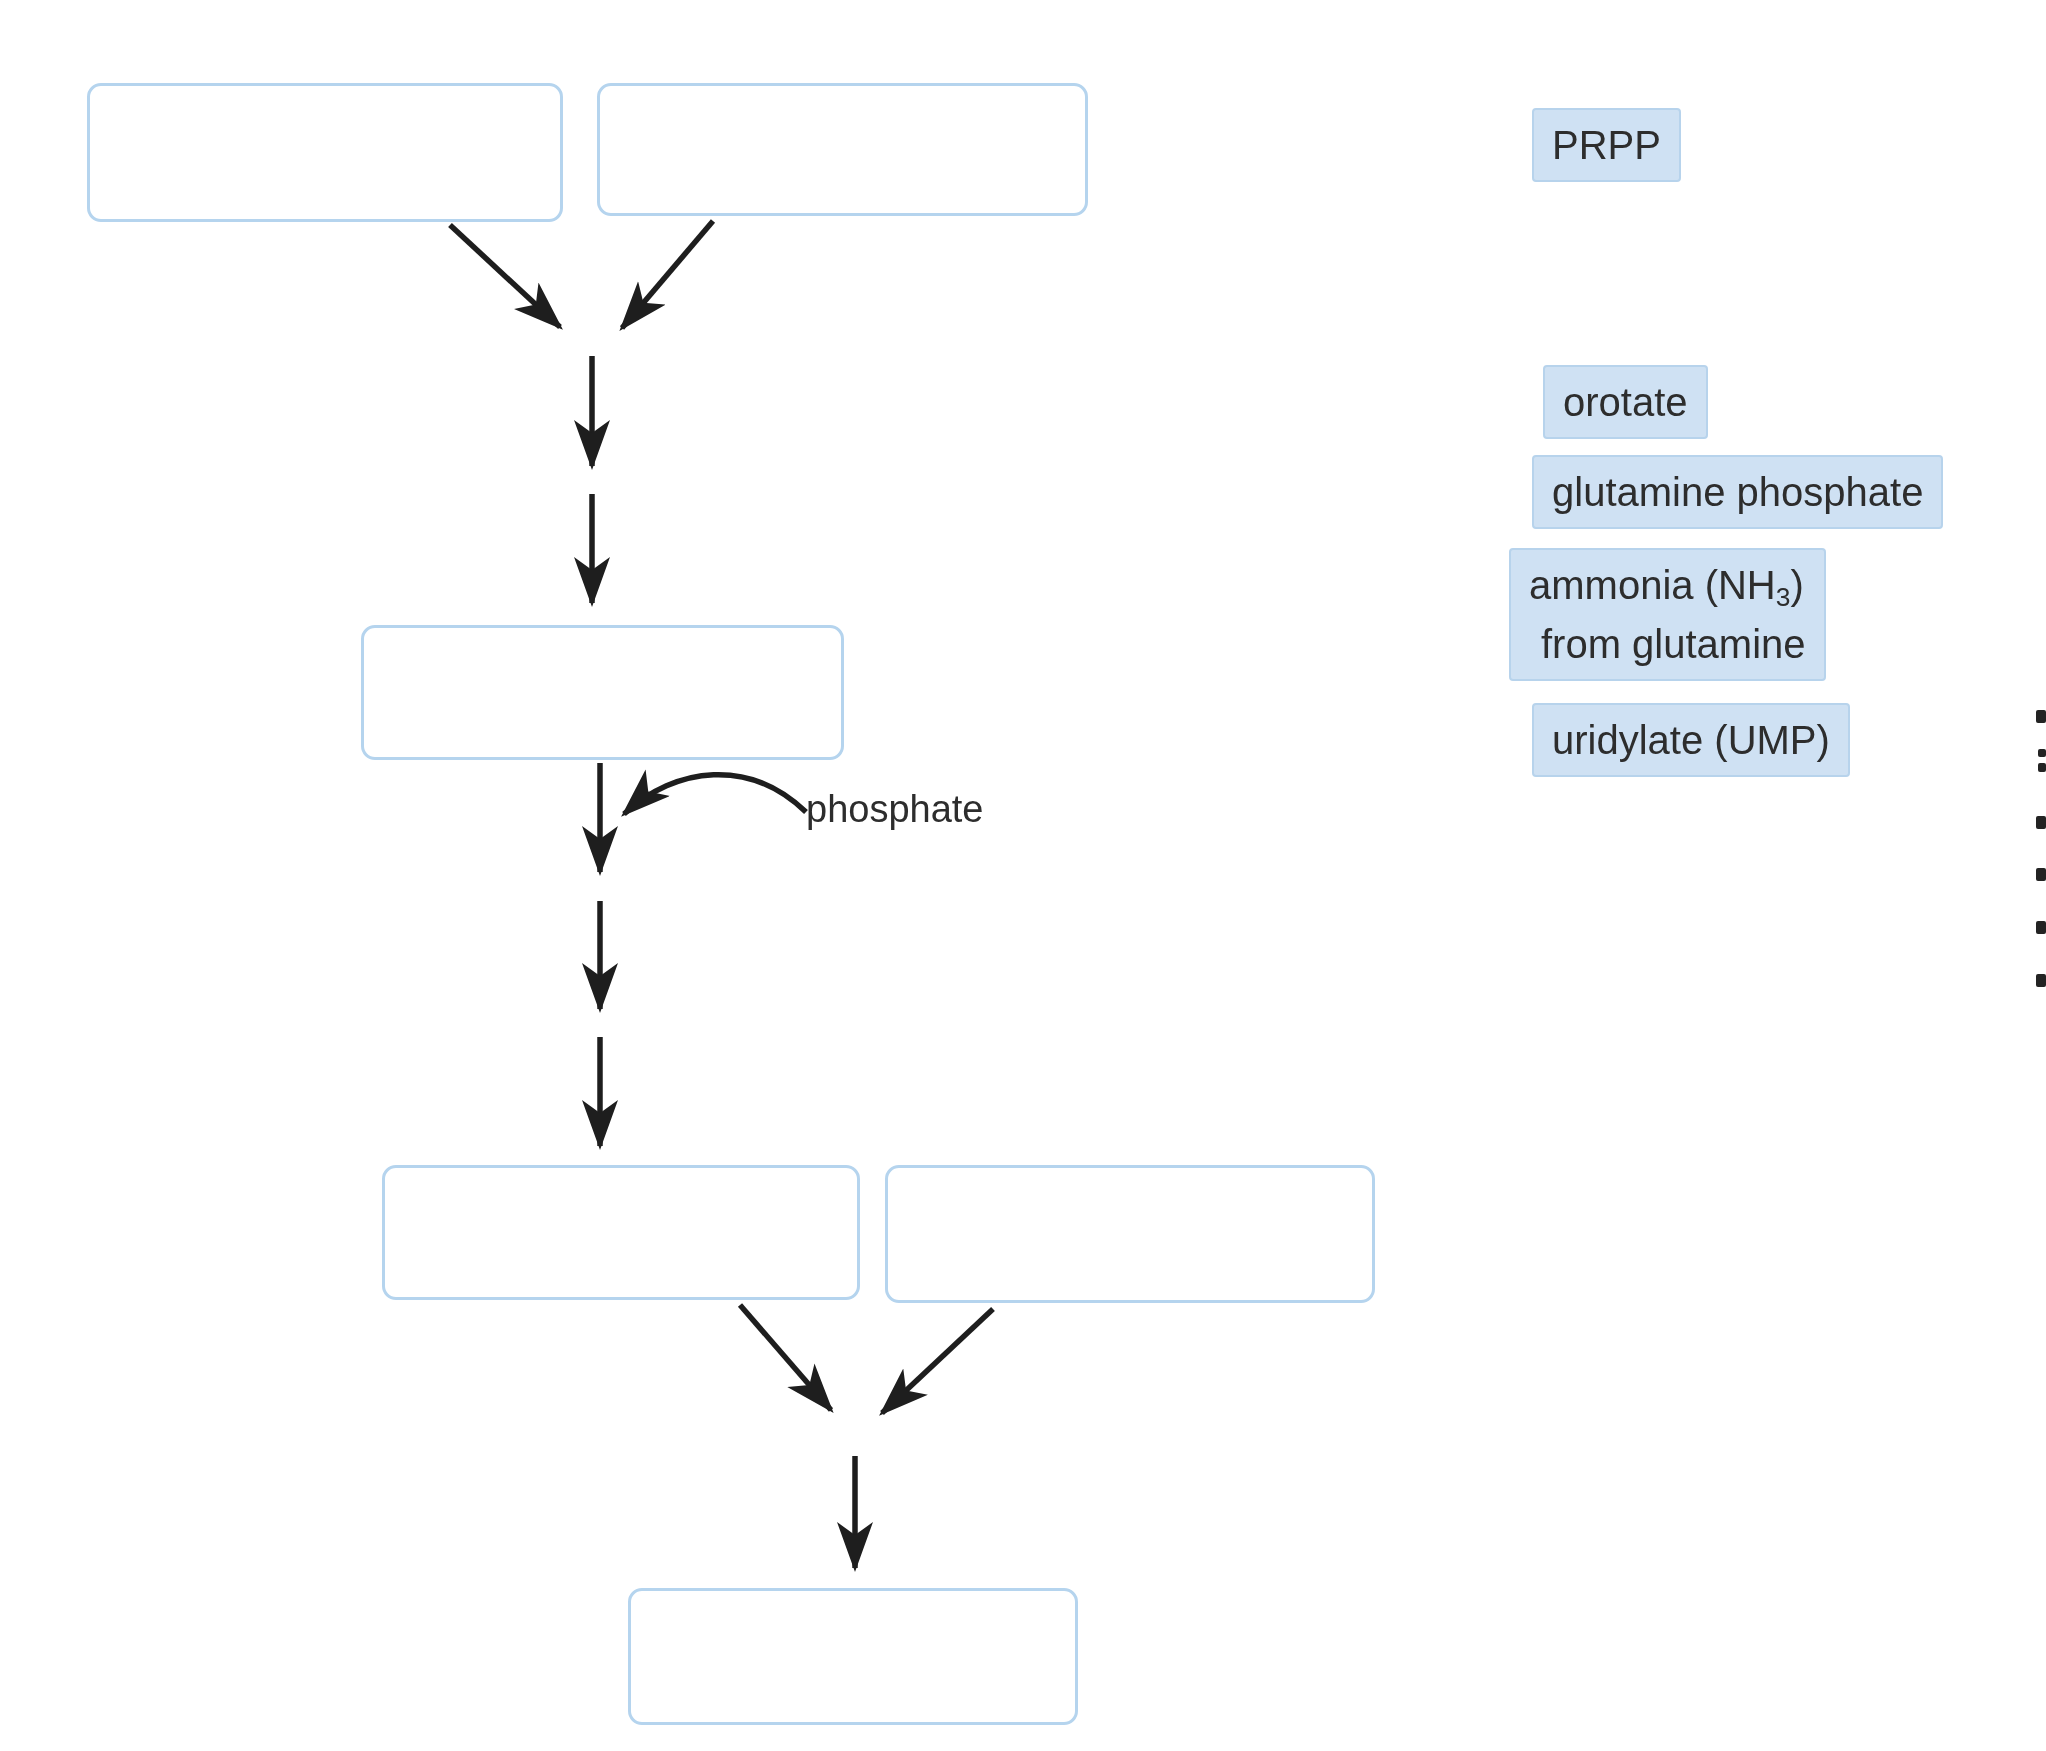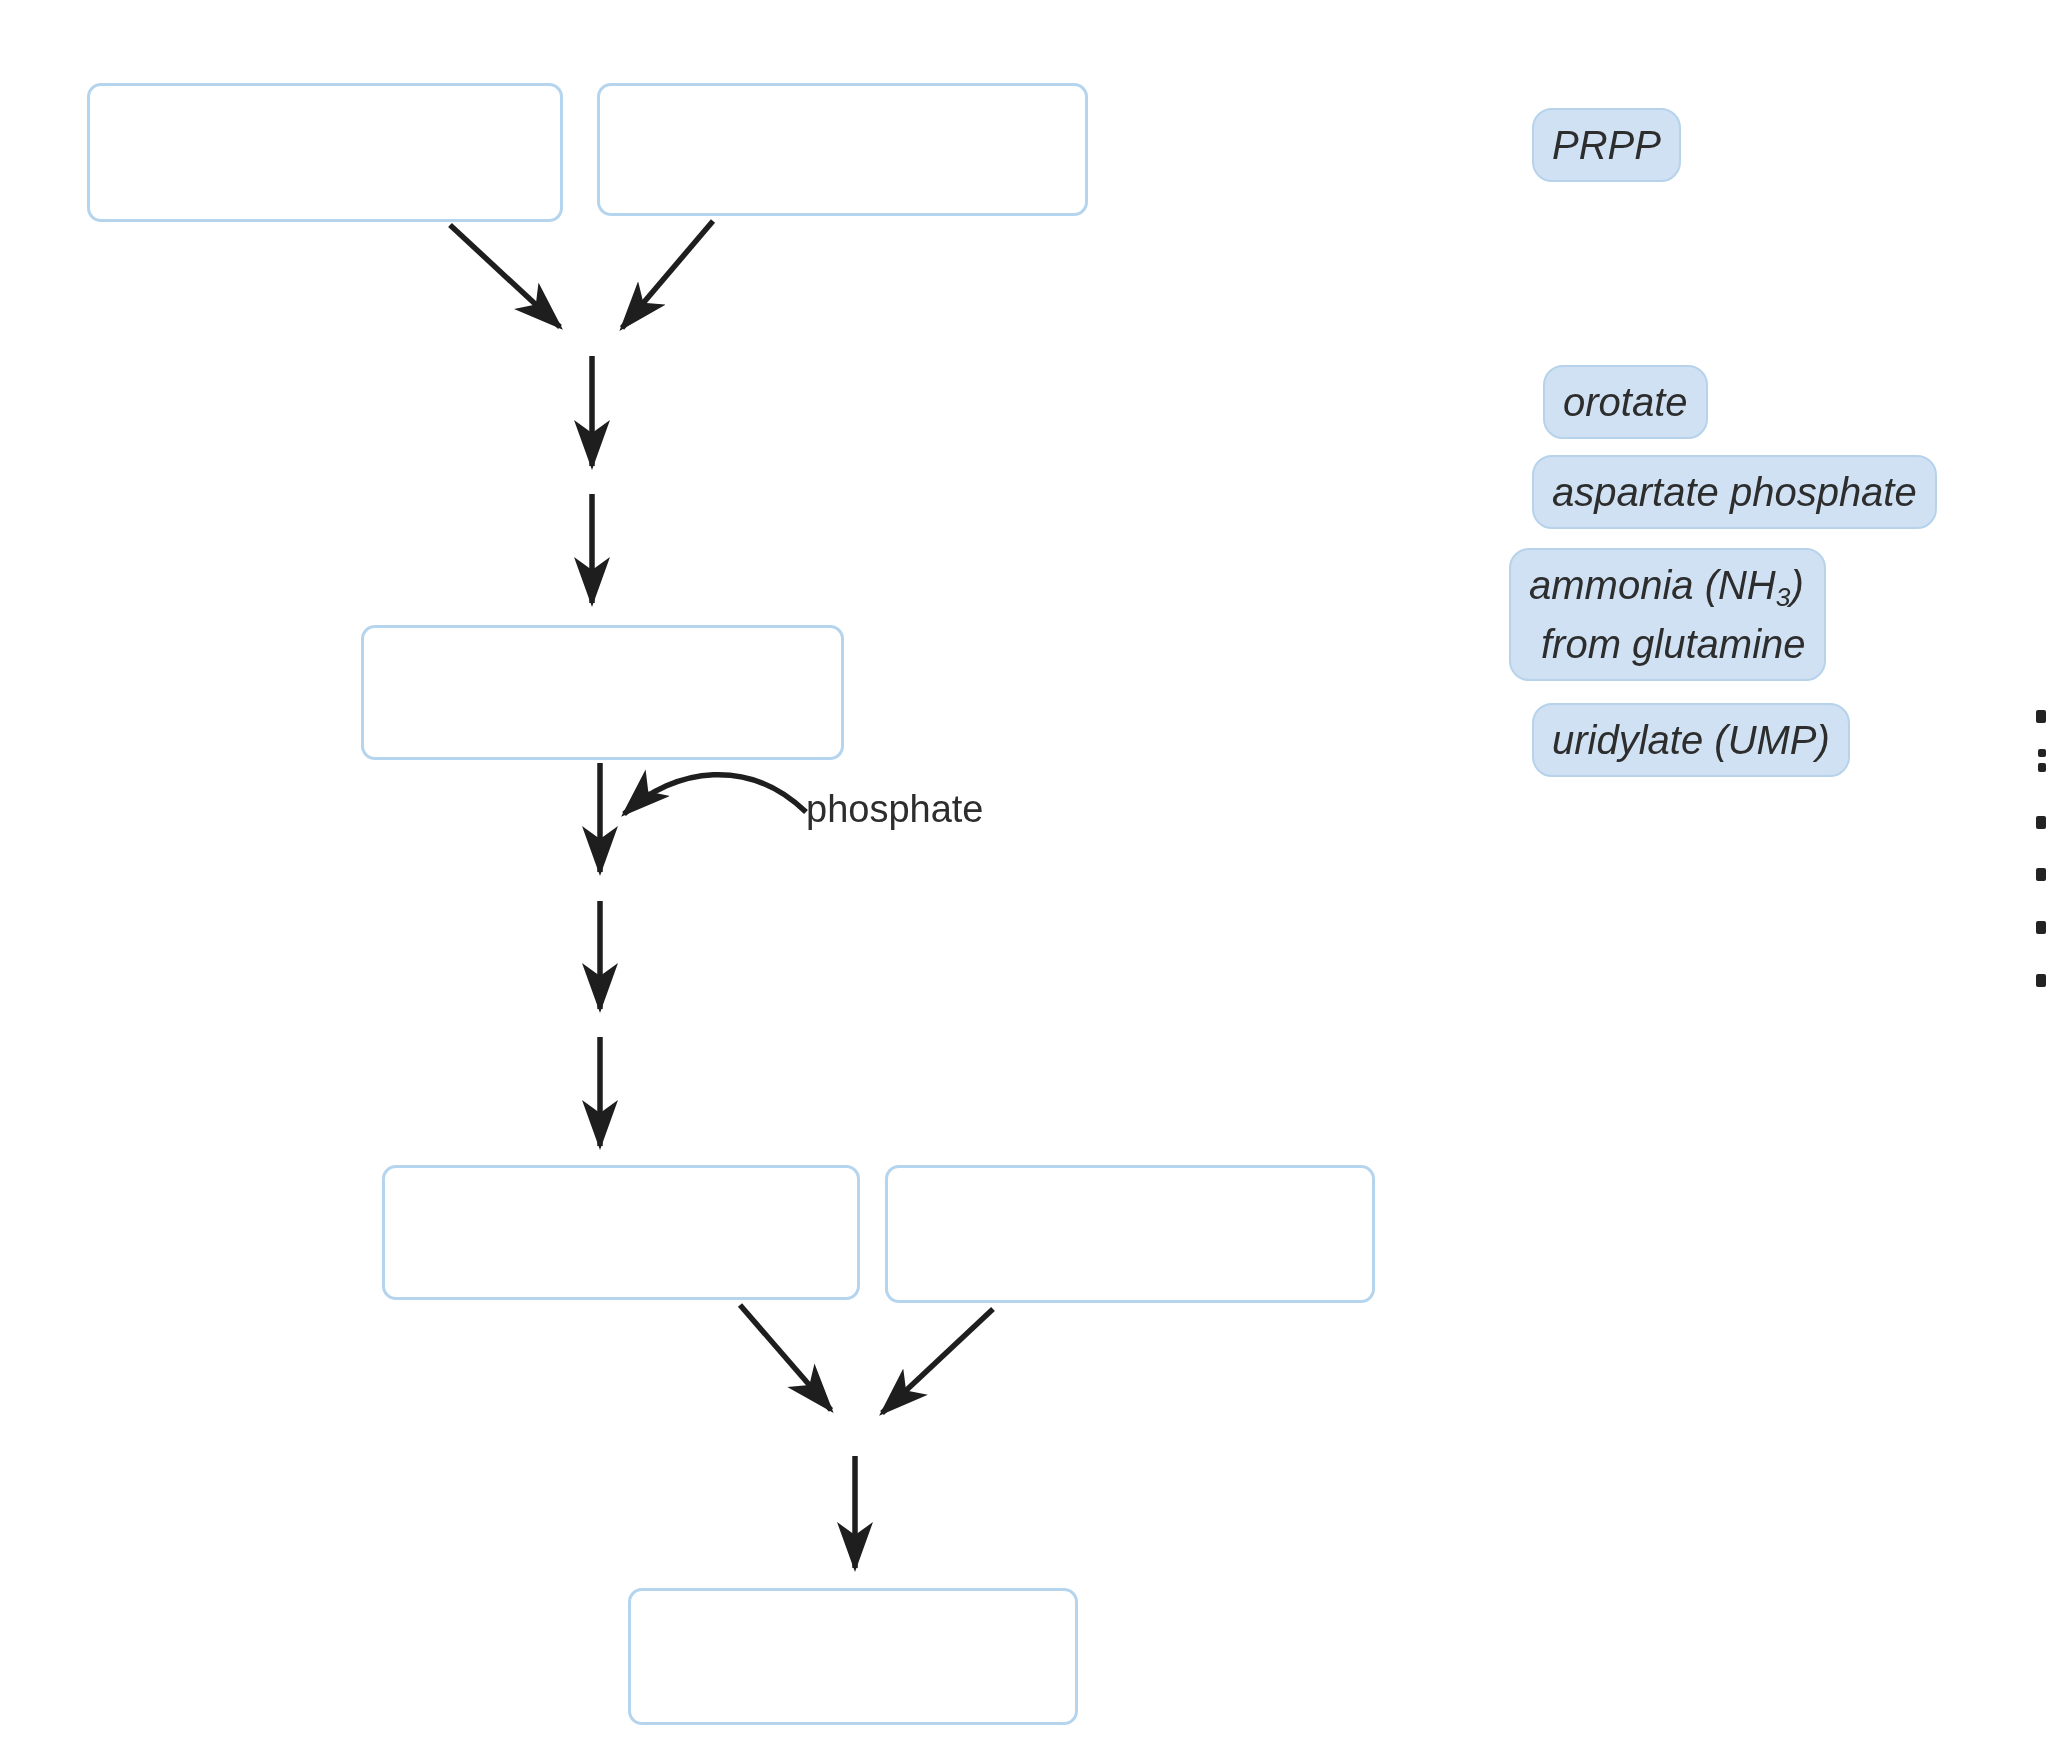--- a/index.html
+++ b/index.html
@@ -38,29 +38,28 @@
     position:absolute;
     left:806px;top:788px;
     font-size:38px;
     color:var(--label-text);
     white-space:nowrap;
   }
   .chip{
     position:absolute;
     background:var(--chip-fill);
     border:2px solid var(--chip-border);
-    border-radius:20px;
+    border-radius:4px;
     box-sizing:border-box;
     color:var(--label-text);
     font-size:40px;
     line-height:1.4;
     padding:7px 18px;
     white-space:nowrap;
     cursor:grab;
-    font-style:italic;
   }
   .chip sub{font-size:66%;vertical-align:-0.25em;}
   .chip sup{font-size:66%;vertical-align:0.45em;margin-left:2px;}
   .chip-1{left:1532px;top:108px;}
   .chip-2{left:1532px;top:200px;}
   .chip-2 .line2{padding-left:38px;}
   .chip-3{left:1533px;top:365px;margin-left:10px;}
   .chip-4{left:1532px;top:455px;}
   .chip-5{left:1509px;top:548px;}
   .chip-5 .line2{padding-left:12px;}
@@ -116,21 +115,21 @@
   <div class="chip chip-1">
     <span>PRPP</span>
   </div>
 
 
   <div class="chip chip-3">
     <span>orotate</span>
   </div>
 
   <div class="chip chip-4">
-    <span>aspartate phosphate</span>
+    <span>glutamine phosphate</span>
   </div>
 
   <div class="chip chip-5">
     <div class="line1">
       <span>ammonia (NH</span><sub>3</sub><span>)</span>
     </div>
     <div class="line2">
       <span>from glutamine</span>
     </div>
   </div>

